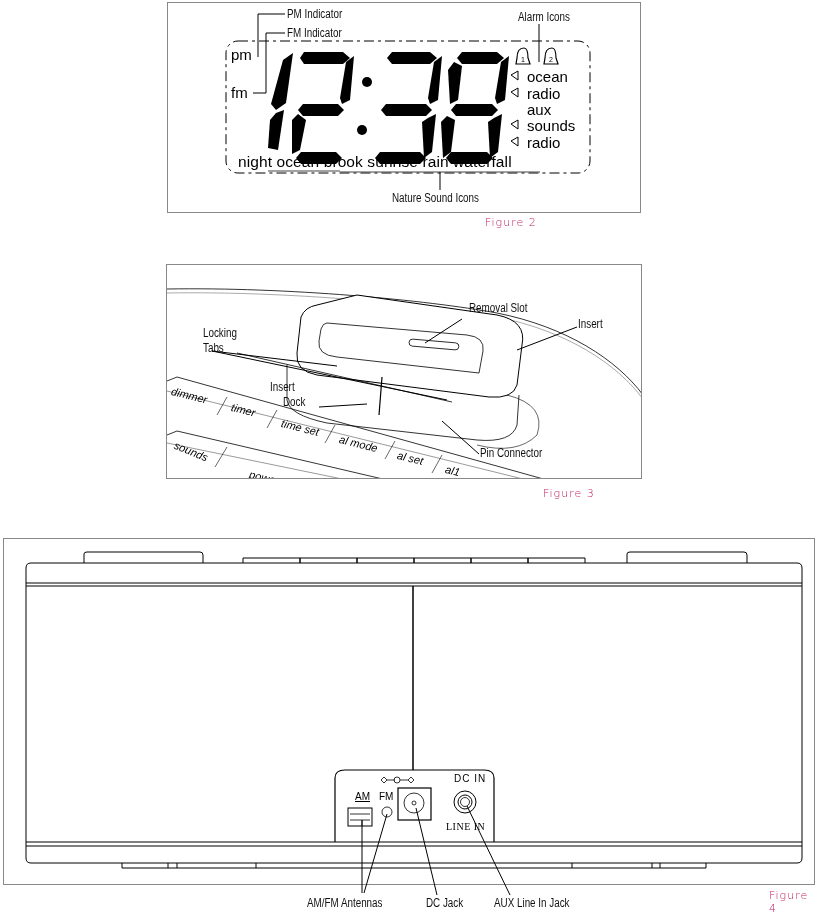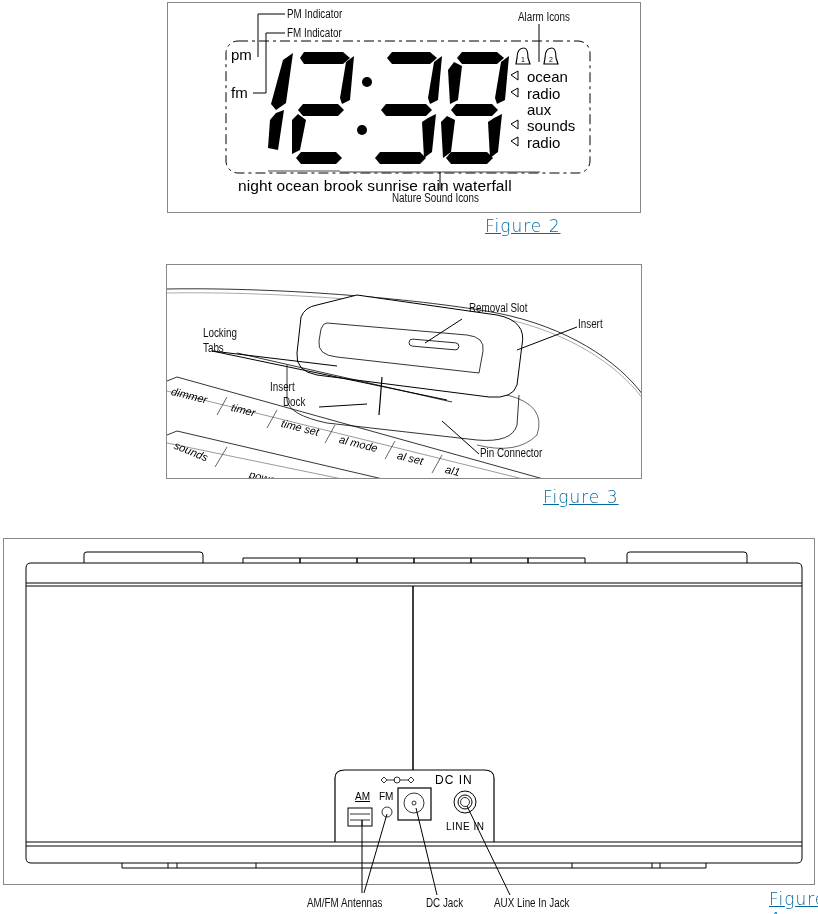--- a/index.html
+++ b/index.html
@@ -1,19 +1,19 @@
 <!DOCTYPE html>
 <html><head>
   <meta charset="utf-8">
   <style>
     html, body { margin:0; padding:0; background:#fff; }
     body { width:818px; height:914px; position:relative; overflow:hidden; font-family:"Liberation Sans", sans-serif; color:#000; }
     .abs { position:absolute; }
     .callout { font-family:"Liberation Sans", sans-serif; font-size:12px; transform:scaleX(0.82); transform-origin:left top; white-space:nowrap; color:#111; }
-    .fig-caption { font-family:"DejaVu Sans", sans-serif; font-size:17px; color:#0369a1; letter-spacing:1px; font-weight:300;text-decoration:underline; }
+    .fig-caption { font-family:"DejaVu Sans", sans-serif; font-size:11px; color:#be185d; letter-spacing:1px; font-weight:300; }
     .frame { border:1px solid #888; box-sizing:border-box; }
     .lcd-word { font-weight:normal; font-size:15px; white-space:nowrap; }
     svg { position:absolute; left:0; top:0; overflow:visible; }
   </style>
 </head>
 <body>
 
 <div class="abs frame" style="left:167px;top:2px;width:474px;height:211px;"></div>
 
 <svg width="818" height="914">
@@ -80,21 +80,21 @@
 
 <div class="abs lcd-word" style="left:231px;top:46px;">pm</div>
 <div class="abs lcd-word" style="left:231px;top:84px;">fm</div>
 
 <div class="abs lcd-word" style="left:527px;top:68px;">ocean</div>
 <div class="abs lcd-word" style="left:527px;top:85px;">radio</div>
 <div class="abs lcd-word" style="left:527px;top:101px;">aux</div>
 <div class="abs lcd-word" style="left:527px;top:117px;">sounds</div>
 <div class="abs lcd-word" style="left:527px;top:134px;">radio</div>
 
-<div class="abs lcd-word" style="left:238px;top:153px;font-size:15.5px;letter-spacing:0.1px;margin-top:24px;">night ocean brook sunrise rain waterfall</div>
+<div class="abs lcd-word" style="left:238px;top:153px;font-size:15.5px;letter-spacing:0.1px;">night ocean brook sunrise rain waterfall</div>
 
 <div class="abs callout" style="left:287px;top:7px;">PM Indicator</div>
 <div class="abs callout" style="left:287px;top:26px;">FM Indicator</div>
 <div class="abs callout" style="left:518px;top:10px;">Alarm Icons</div>
 <div class="abs callout" style="left:392px;top:191px;">Nature Sound Icons</div>
 <div class="abs fig-caption" style="left:485px;top:216px;">Figure 2</div>
 
 <div class="abs frame" style="left:166px;top:264px;width:476px;height:215px;overflow:hidden;">
   <svg width="476" height="215">
 
@@ -210,21 +210,21 @@
   <circle cx="465" cy="802" r="11" fill="none" stroke="#000" stroke-width="1"></circle>
   <circle cx="465" cy="802" r="7" fill="none" stroke="#000" stroke-width="1"></circle>
   <circle cx="465" cy="802" r="4.5" fill="none" stroke="#000" stroke-width="0.8"></circle>
 
   <line x1="362" y1="820" x2="362" y2="893" stroke="#000" stroke-width="1"></line>
   <line x1="387" y1="814" x2="364" y2="893" stroke="#000" stroke-width="1"></line>
   <line x1="416" y1="808" x2="437" y2="895" stroke="#000" stroke-width="1"></line>
   <line x1="467" y1="806" x2="510" y2="895" stroke="#000" stroke-width="1"></line>
 </svg>
 
-<div class="abs" style="left:398px;top:773px;font-size:12px;letter-spacing:1px;padding-left:37px;">DC IN</div>
+<div class="abs" style="left:417px;top:773px;font-size:10px;letter-spacing:1px;padding-left:37px;">DC IN</div>
 <div class="abs" style="left:355px;top:791px;font-size:10px;text-decoration:underline;">AM</div>
 <div class="abs" style="left:379px;top:791px;font-size:10px;">FM</div>
-<div class="abs" style="left:446px;top:821px;font-size:10px;letter-spacing:0.5px;">LINE IN</div>
+<div class="abs" style="left:446px;top:821px;font-size:10px;letter-spacing:0.5px;font-family:Liberation Serif, serif;">LINE IN</div>
 
 <div class="abs callout" style="left:307px;top:896px;">AM/FM Antennas</div>
 <div class="abs callout" style="left:426px;top:896px;">DC Jack</div>
 <div class="abs callout" style="left:494px;top:896px;">AUX Line In Jack</div>
 <div class="abs fig-caption" style="left:737px;top:889px;margin-left:32px;">Figure 4</div>
 
 </body></html>

